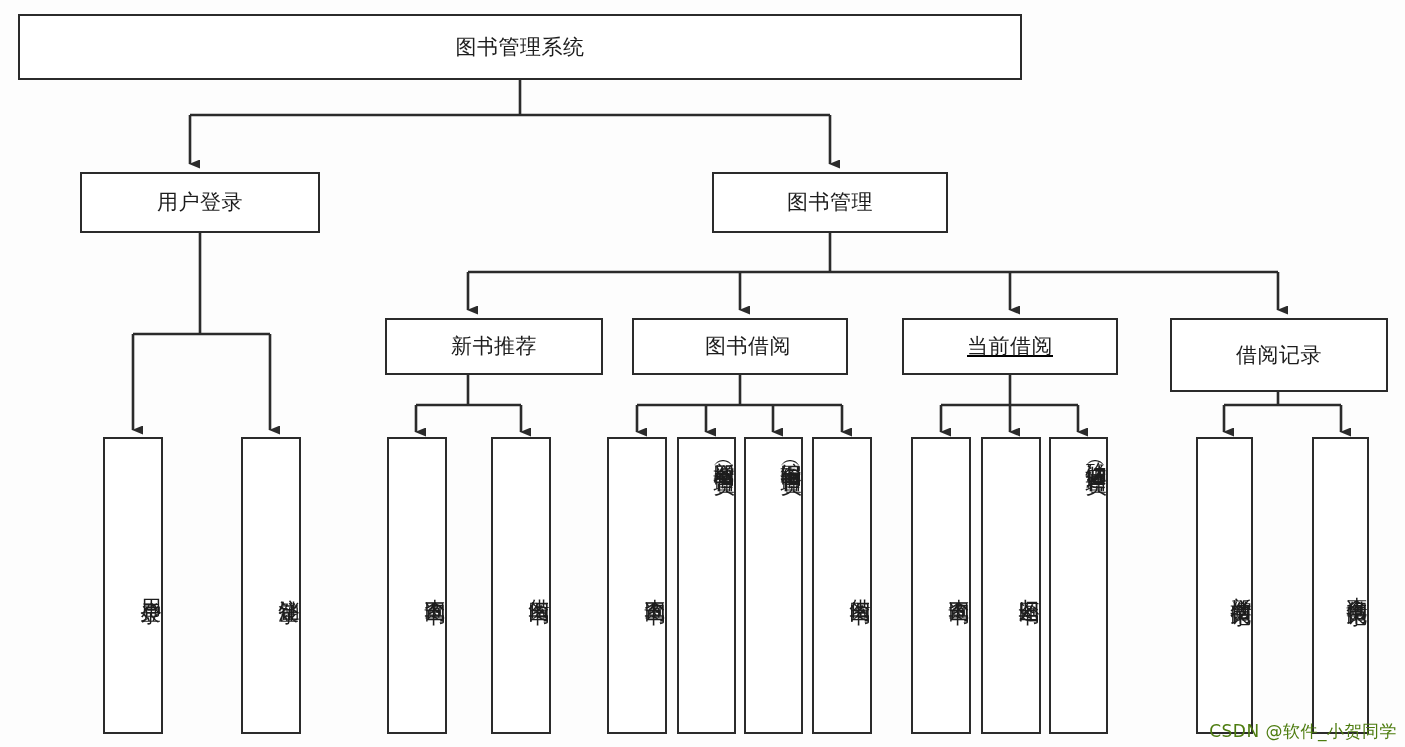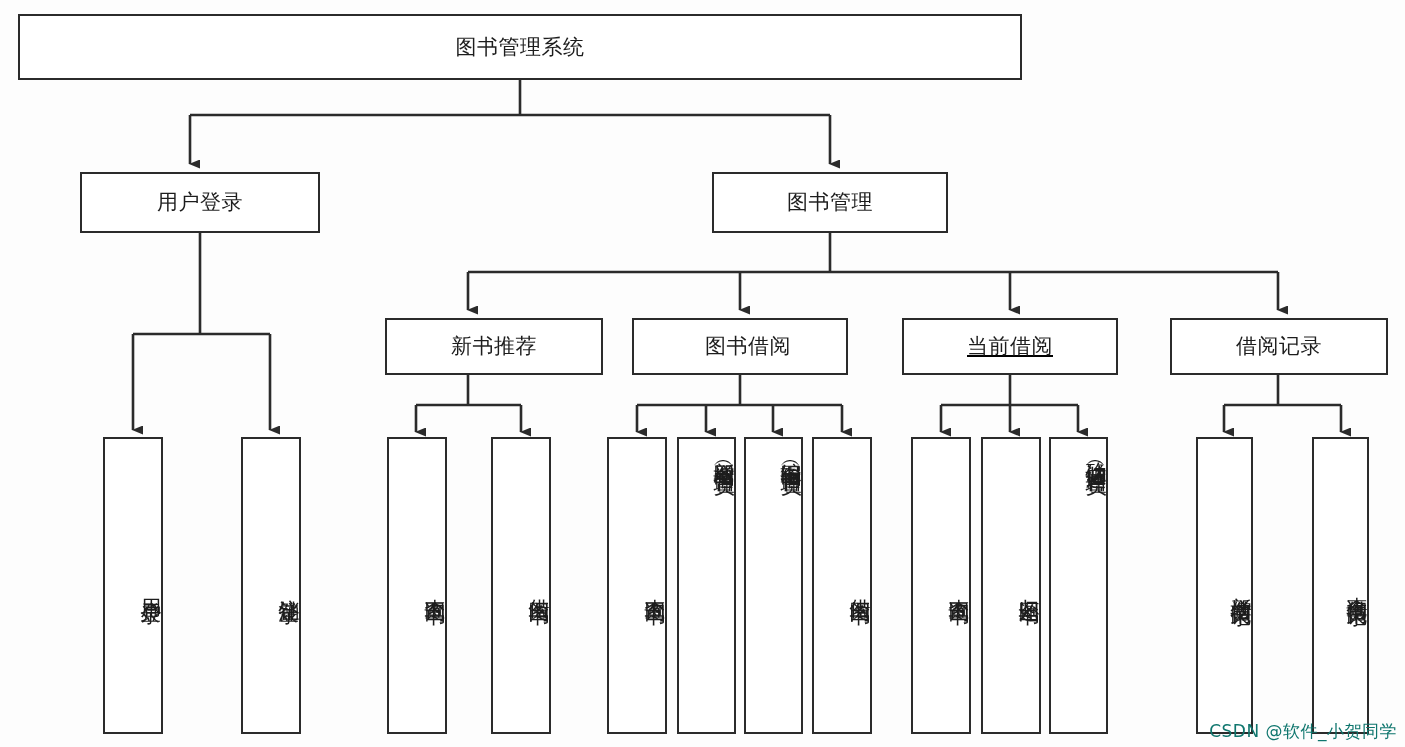--- a/index.html
+++ b/index.html
@@ -64,21 +64,21 @@
     padding-top: 0;
   }
   .node.vertical.centered .node-label {
     text-align: center;
   }
   #watermark {
     position: absolute;
     right: 8px;
     bottom: 4px;
     font-size: 17px;
-    color: #0f766e;
+    color: #4d7c0f;
     white-space: nowrap;
     z-index: 5;
     letter-spacing: 0.5px;
   }
 </style>
 </head>
 <body>
 
 <div id="diagram-root">
 
@@ -151,21 +151,21 @@
   </div>
 
   <div class="node" style="left:632px; top:318px; width:216px; height:57px;padding-left:16px;">
     <span class="node-label">图书借阅</span>
   </div>
 
   <div class="node" style="left:902px; top:318px; width:216px; height:57px;text-decoration:underline;">
     <span class="node-label">当前借阅</span>
   </div>
 
-  <div class="node" style="left:1170px; top:318px; width:218px; height:57px;">
+  <div class="node" style="left:1170px; top:318px; width:218px; height:74px;">
     <span class="node-label">借阅记录</span>
   </div>
 
   <div class="node vertical centered" style="left:103px; top:437px; width:60px; height:297px;">
     <span class="node-label">用户登录</span>
   </div>
 
   <div class="node vertical centered" style="left:241px; top:437px; width:60px; height:297px;">
     <span class="node-label">注销登录</span>
   </div>

